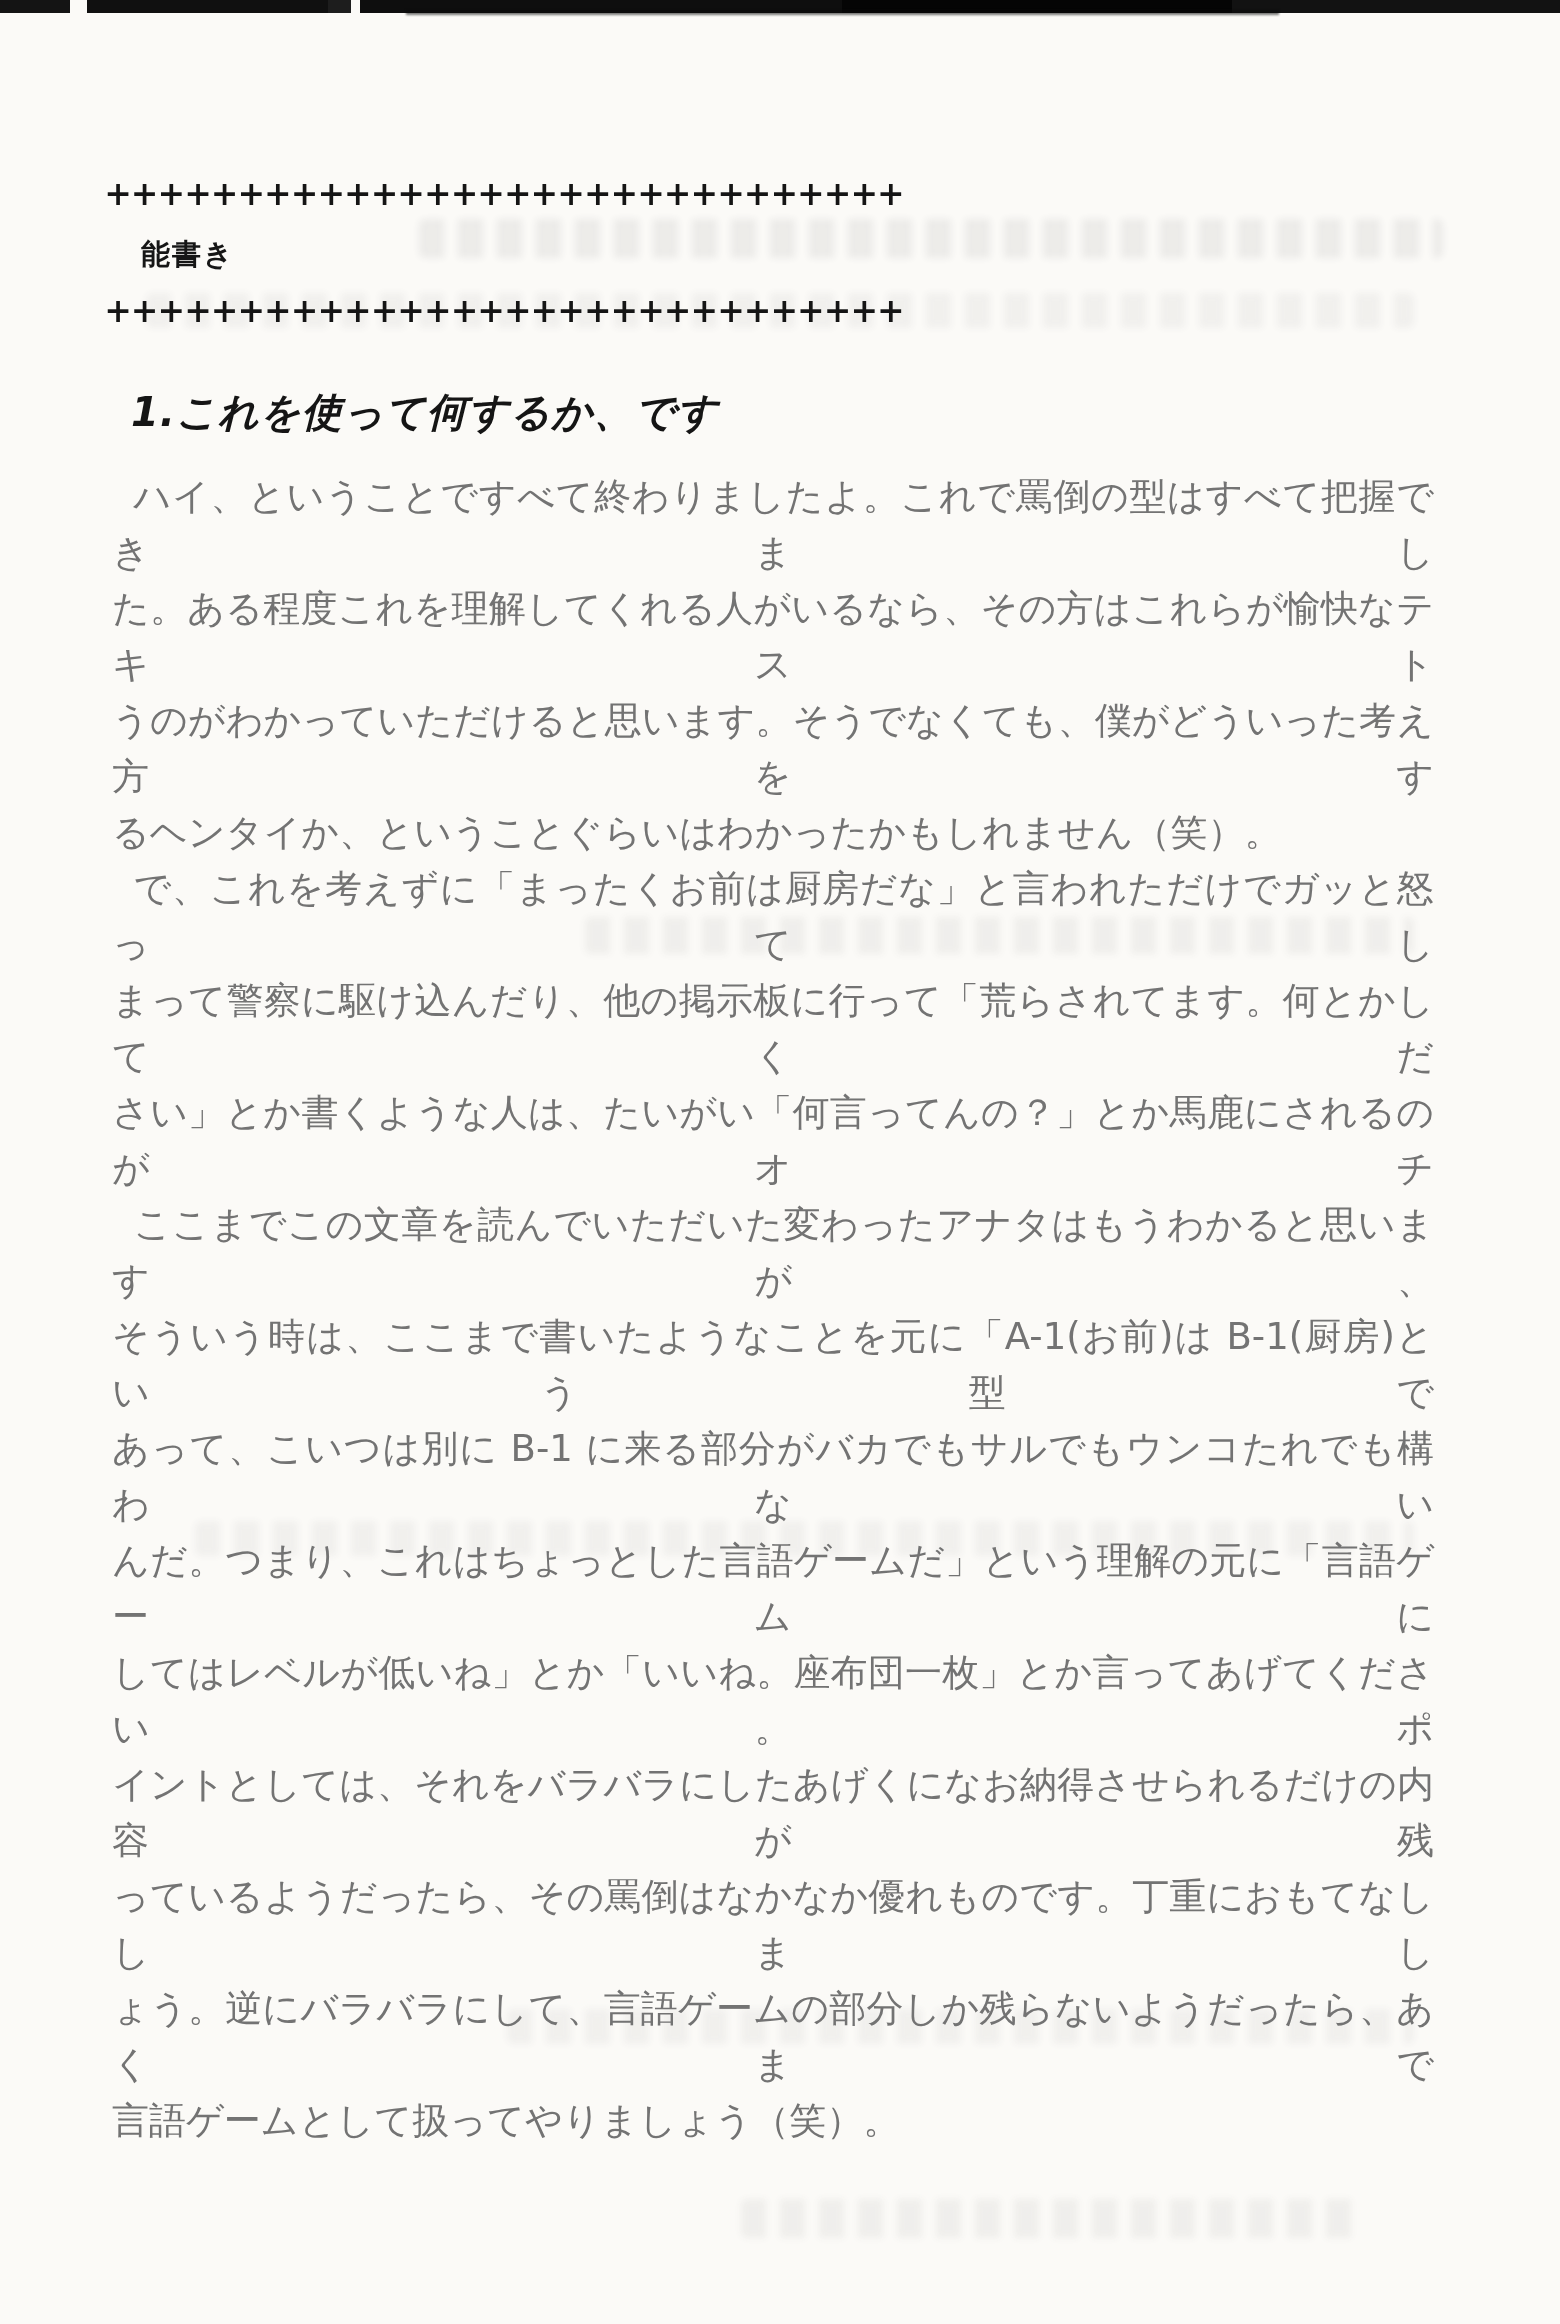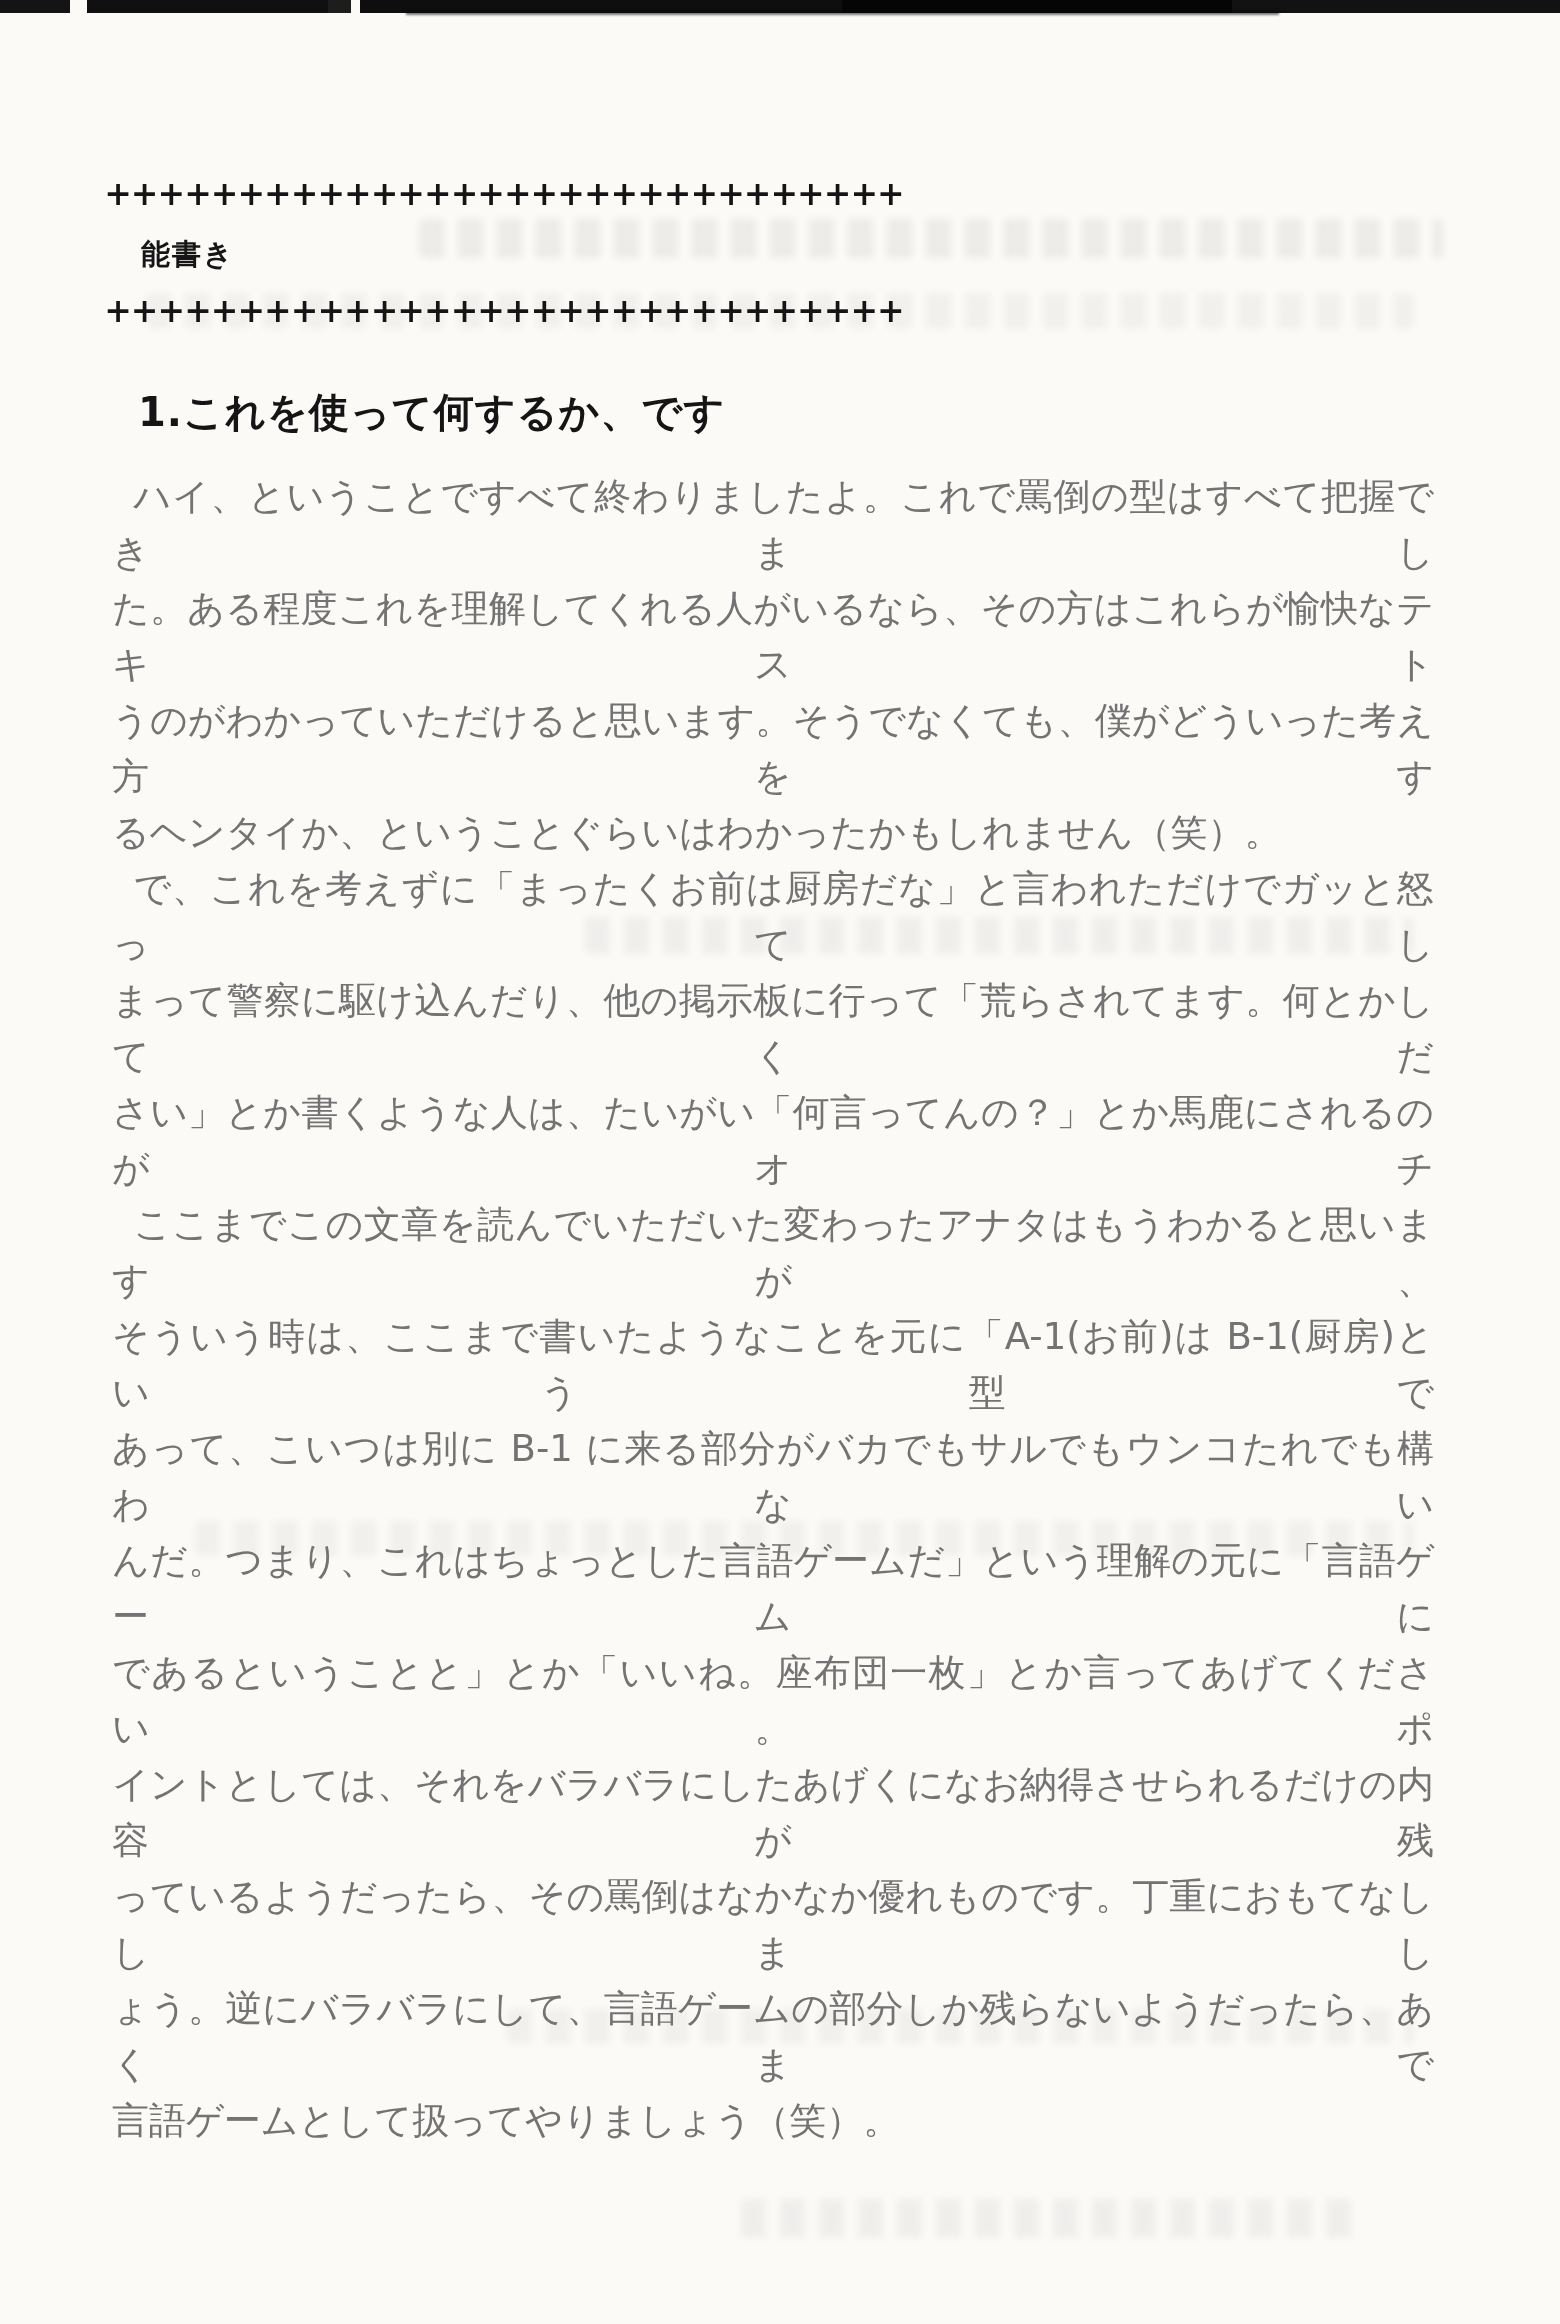--- a/index.html
+++ b/index.html
@@ -36,21 +36,21 @@
   .plus-top { margin-top:172px; }
   .plus-bottom { margin-top:11.7px; }
 
   .doc-title {
     font-size:29px; font-weight:bold; color:#161616;
     line-height:47px; margin:15.6px 0 0 29px; letter-spacing:2px;
   }
 
   .sec-heading {
     font-size:40px; font-weight:bold; color:#151515;
-    line-height:47px; margin-left:26px; letter-spacing:1px;
+    line-height:47px; margin-left:19px; letter-spacing:1px;font-style:italic;
   }
   .sec-heading.h1 { margin-top:57px; margin-bottom:33px; }
 
   .para { margin:0; }
   .line {
     font-size:37px; line-height:56px; color:#737373;
     text-align:justify; text-align-last:justify;
     text-justify:inter-character;
     white-space:normal;
   }
@@ -104,21 +104,21 @@
       <div class="line first">で、これを考えずに「まったくお前は厨房だな」と言われただけでガッと怒ってし</div>
       <div class="line">まって警察に駆け込んだり、他の掲示板に行って「荒らされてます。何とかしてくだ</div>
       <div class="line">さい」とか書くような人は、たいがい「何言ってんの？」とか馬鹿にされるのがオチ</div>
     </div>
 
     <div class="para">
       <div class="line first">ここまでこの文章を読んでいただいた変わったアナタはもうわかると思いますが、</div>
       <div class="line">そういう時は、ここまで書いたようなことを元に「A-1(お前)は B-1(厨房)という型で</div>
       <div class="line">あって、こいつは別に B-1 に来る部分がバカでもサルでもウンコたれでも構わない</div>
       <div class="line">んだ。つまり、これはちょっとした言語ゲームだ」という理解の元に「言語ゲームに</div>
-      <div class="line">であるということと」とか「いいね。座布団一枚」とか言ってあげてください。ポ</div>
+      <div class="line">してはレベルが低いね」とか「いいね。座布団一枚」とか言ってあげてください。ポ</div>
       <div class="line">イントとしては、それをバラバラにしたあげくになお納得させられるだけの内容が残</div>
       <div class="line">っているようだったら、その罵倒はなかなか優れものです。丁重におもてなししまし</div>
       <div class="line">ょう。逆にバラバラにして、言語ゲームの部分しか残らないようだったら、あくまで</div>
       <div class="line pl">言語ゲームとして扱ってやりましょう（笑）。</div>
     </div>
 
   </div>
 </div>
 
 

